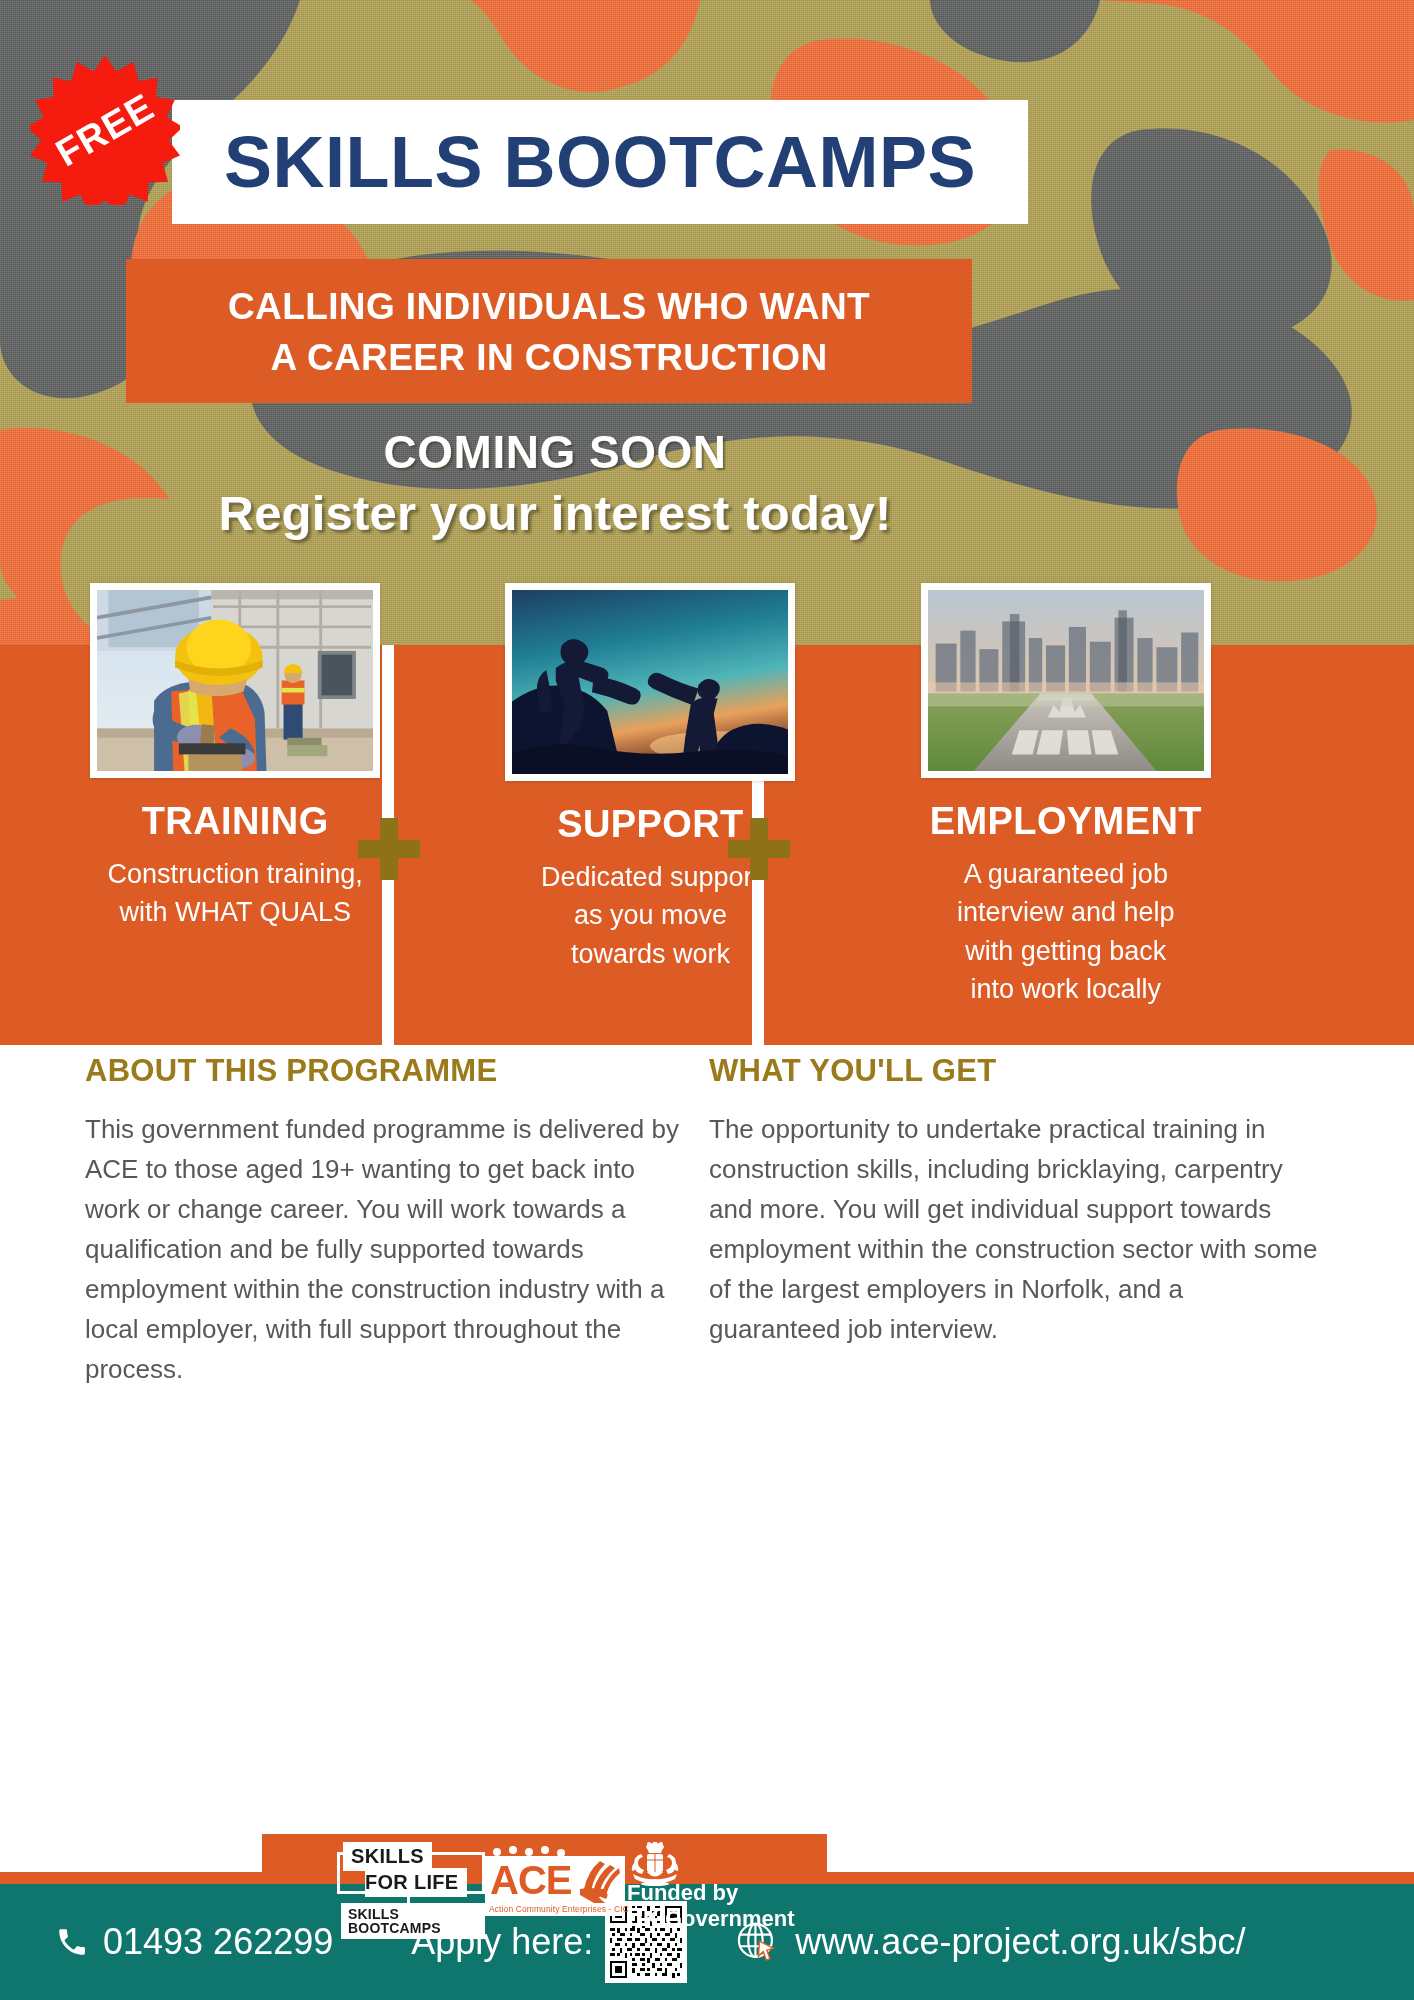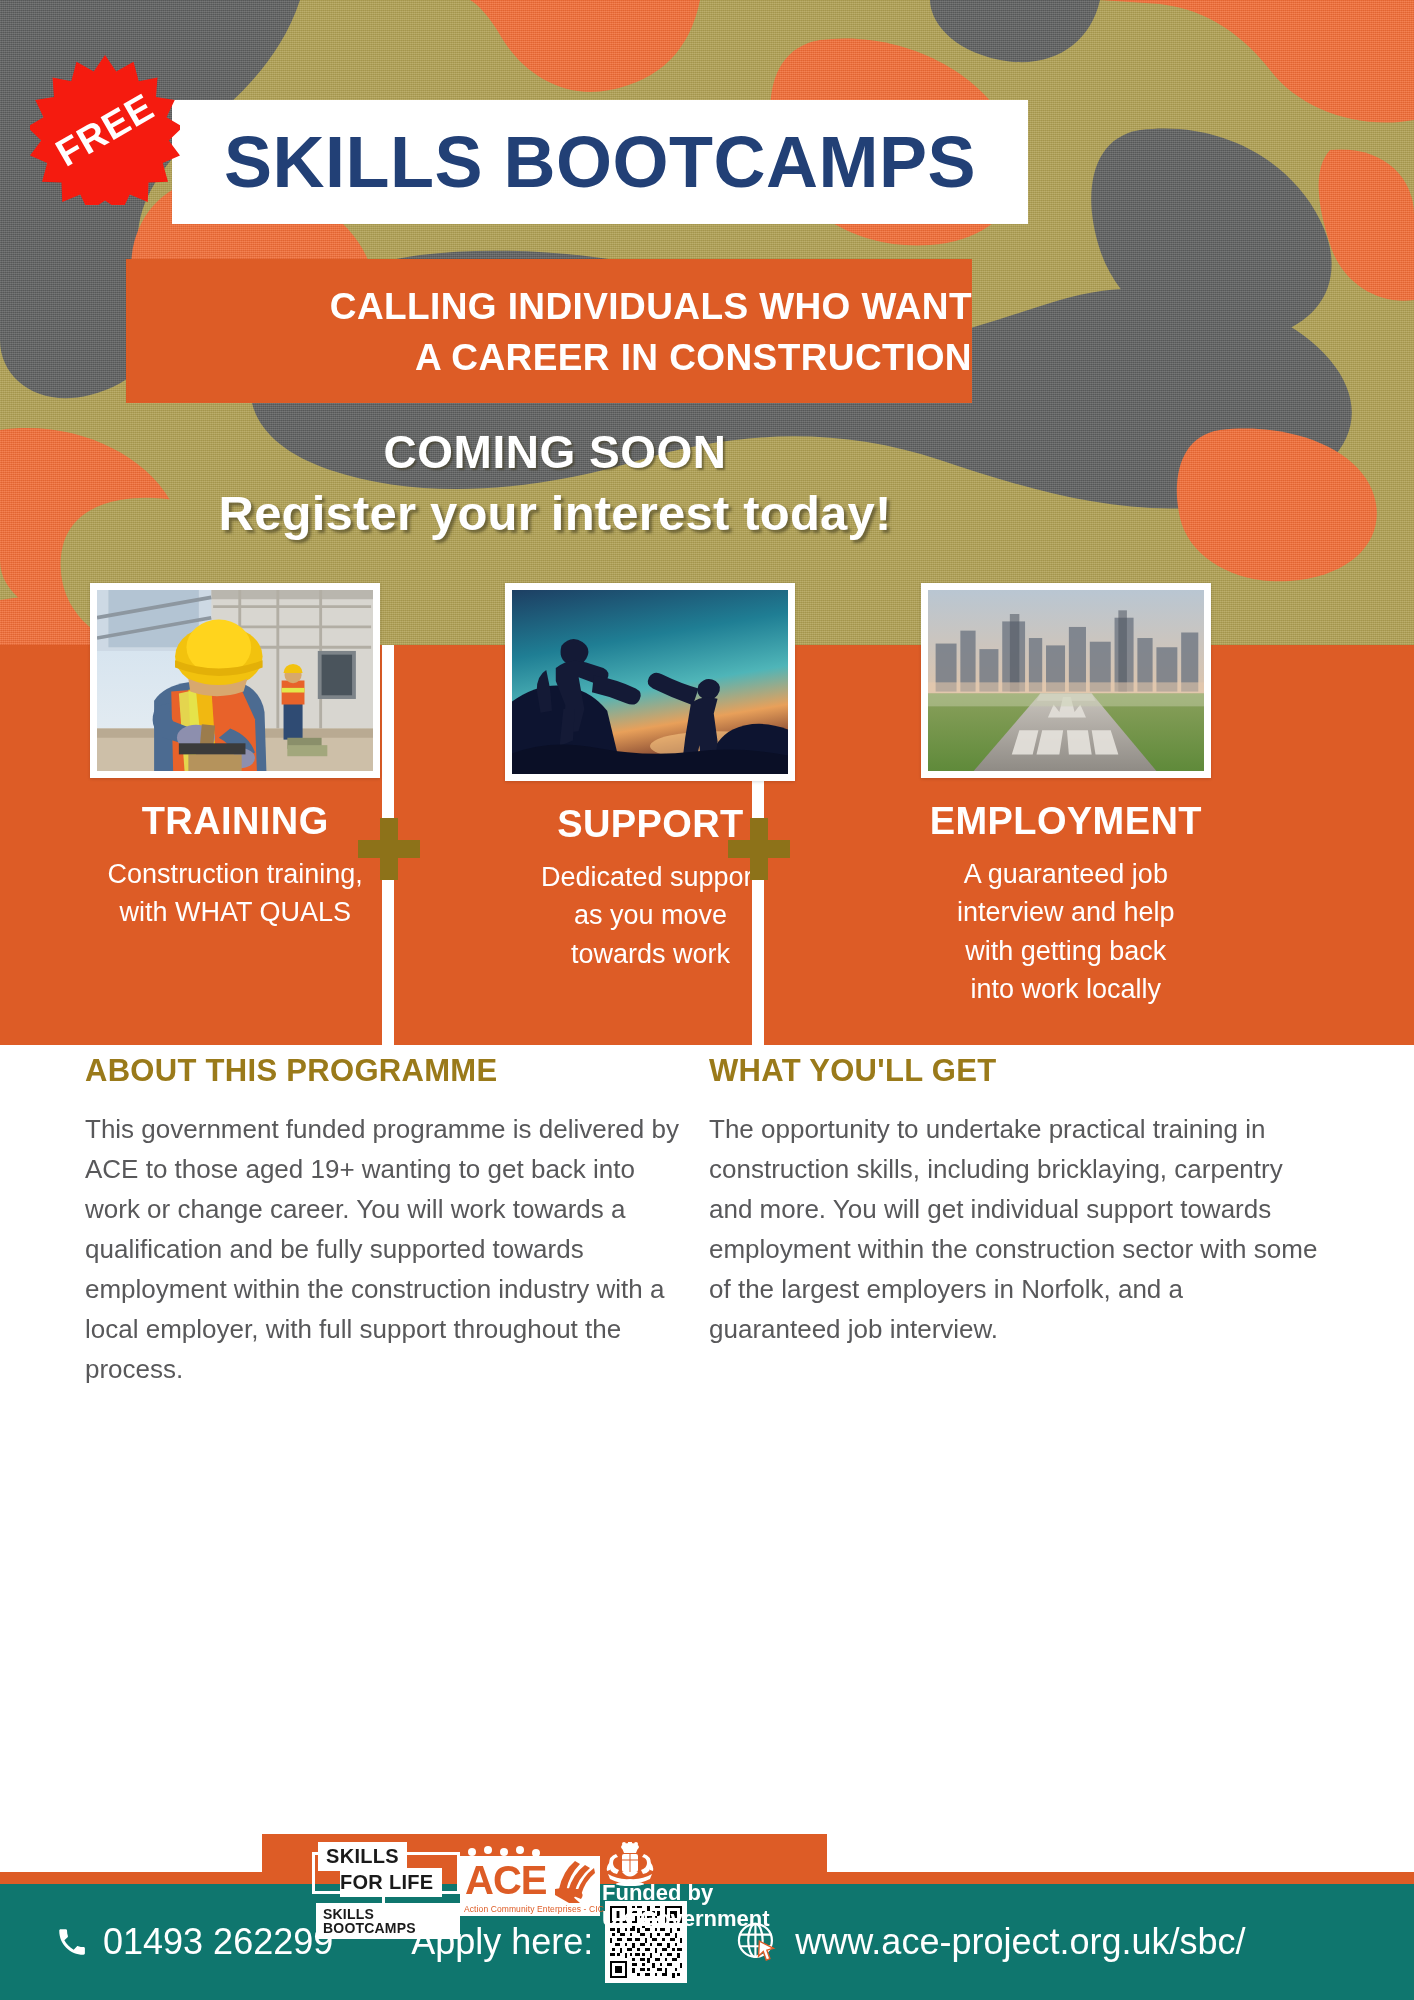--- a/index.html
+++ b/index.html
@@ -76,21 +76,21 @@
     white-space: nowrap;
   }
 
   
   .subtitle-box {
     position: absolute;
     left: 126px; top: 259px;
     width: 846px; height: 144px;
     background: #dd5c26;
     display: flex; flex-direction: column;
-    align-items: flex-end; justify-content: center;
+    align-items: center; justify-content: center;
     z-index: 30;
     padding-top: 4px;
   }
   .subtitle-box .line {
     color: #ffffff;
     font-size: 37px;
     font-weight: bold;
     letter-spacing: 0.4px;
     line-height: 1.37;
     text-align: center;
@@ -234,21 +234,21 @@
   }
   .footer-rule {
     position: absolute;
     left: 0; top: 1872px;
     width: 1414px; height: 12px;
     background: #dd5c26;
     z-index: 15;
   }
   .logos {
     position: absolute;
-    left: 252px; top: 1834px;
+    left: 277px; top: 1834px;
     width: 565px; height: 100px;
     display: flex; align-items: center;
     z-index: 30;
     padding-left: 58px;
   }
 
   
   .sfl { position: relative; width: 150px; height: 76px; }
   .sfl-outline {
     position: absolute; left: 2px; top: 6px;

